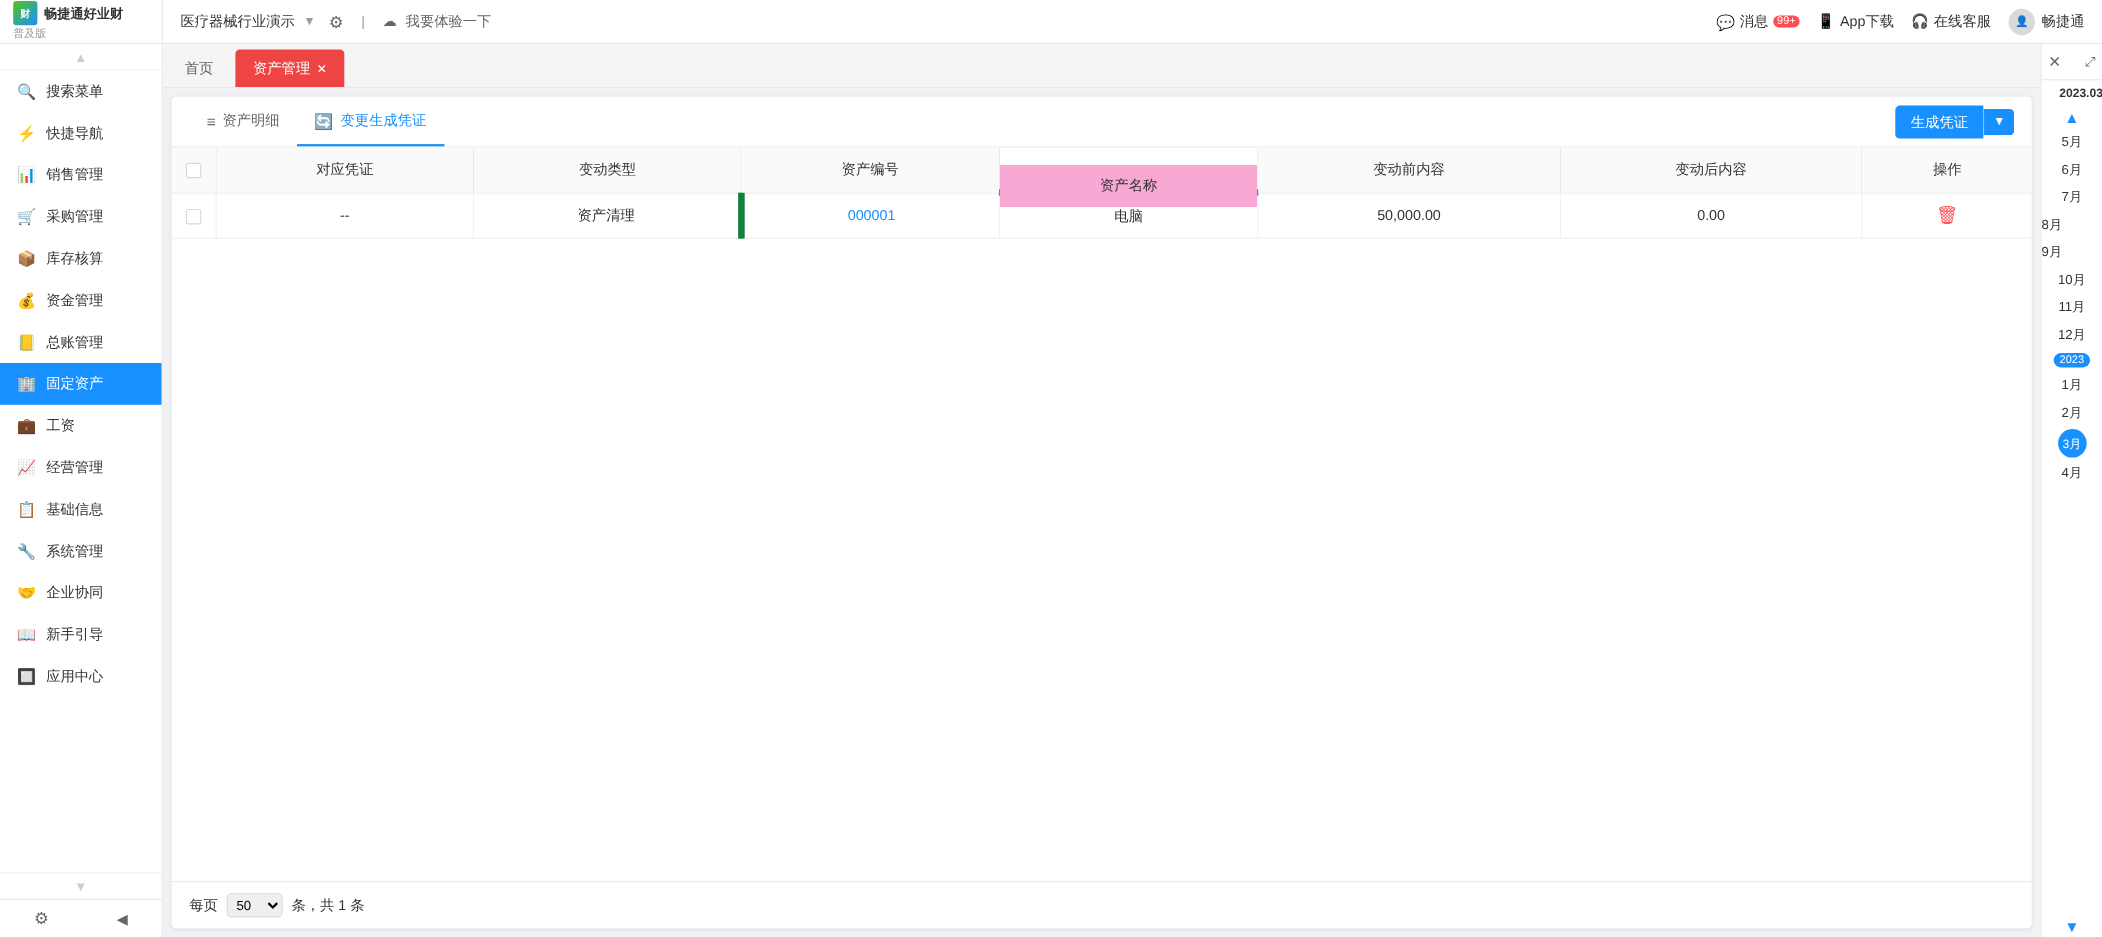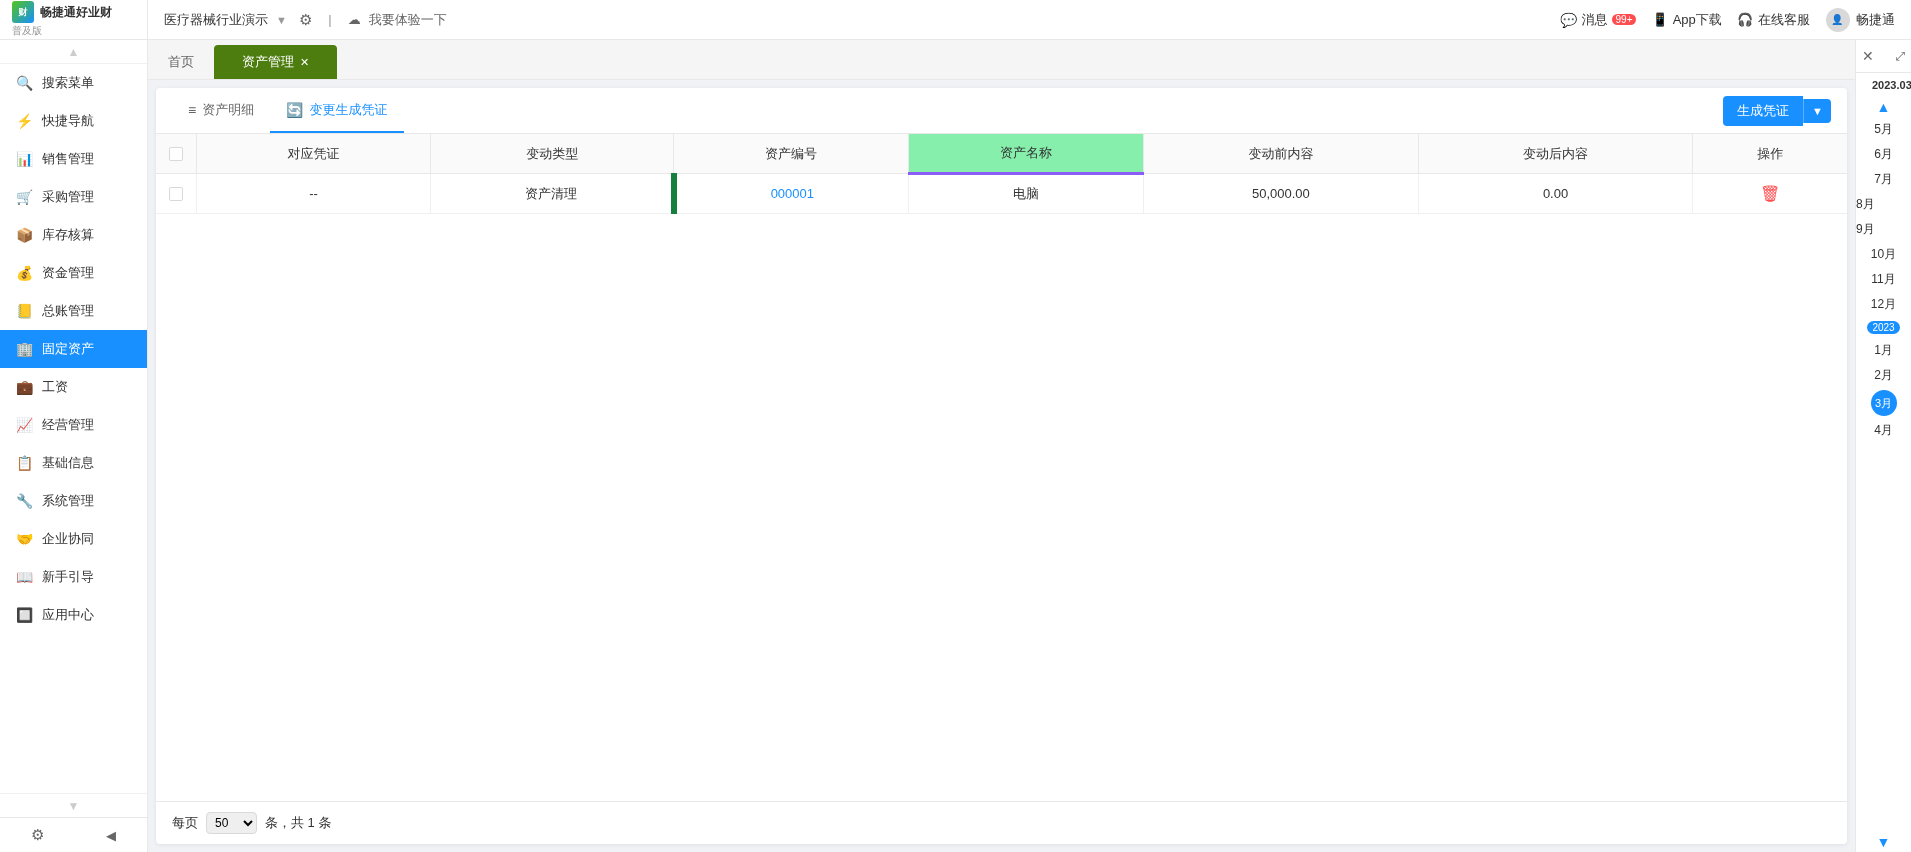--- a/index.html
+++ b/index.html
@@ -133,21 +133,21 @@
         <span style="cursor: pointer; color: #666; font-size: 13px;">◀</span>
       </div>
     </div>
 
     <div style="flex: 1; display: flex; flex-direction: column; overflow: hidden;">
 
       <div style="height: 40px; background: #f5f5f5; display: flex; align-items: flex-end; padding: 0 0; border-bottom: 1px solid #e8e8e8; flex-shrink: 0;">
         <div style="padding: 8px 20px; font-size: 13px; color: #666; cursor: pointer;">
           <span>首页</span>
         </div>
-        <div style="padding: 8px 28px; font-size: 13px; background: #4d7c0f; color: white; border-radius: 4px 4px 0 0; display: flex; align-items: center; gap: 6px; cursor: pointer;">
+        <div style="padding: 8px 16px; font-size: 13px; background: #ef4444; color: white; border-radius: 4px 4px 0 0; display: flex; align-items: center; gap: 6px; cursor: pointer;">
           <span>资产管理</span>
           <span style="font-size: 11px; cursor: pointer;">✕</span>
         </div>
       </div>
 
       <div style="flex: 1; background: #fff; display: flex; flex-direction: column; overflow: hidden; margin: 8px; border-radius: 4px; box-shadow: 0 1px 4px rgba(0,0,0,0.08);">
 
         <div style="display: flex; align-items: center; padding: 0 16px; border-bottom: 1px solid #e8e8e8; height: 46px; justify-content: space-between; flex-shrink: 0;">
           <div style="display: flex; align-items: center;">
             <div style="display: flex; align-items: center; gap: 6px; padding: 12px 16px; font-size: 13px; color: #666; cursor: pointer; border-bottom: 2px solid transparent;">
@@ -178,21 +178,21 @@
                 </th>
                 <th style="background: #fafafa; padding: 10px 12px; text-align: center; font-weight: normal; color: #333; border-bottom: 1px solid #e8e8e8; border-right: 1px solid #e8e8e8; position: sticky; top: 0; z-index: 1;">
                   <span>对应凭证</span>
                 </th>
                 <th style="background: #fafafa; padding: 10px 12px; text-align: center; font-weight: normal; color: #333; border-bottom: 1px solid #e8e8e8; border-right: 1px solid #e8e8e8; position: sticky; top: 0; z-index: 1;">
                   <span>变动类型</span>
                 </th>
                 <th style="background: #fafafa; padding: 10px 12px; text-align: center; font-weight: normal; color: #333; border-bottom: 1px solid #e8e8e8; border-right: 1px solid #e8e8e8; position: sticky; top: 0; z-index: 1;">
                   <span>资产编号</span>
                 </th>
-                <th style="background: #86efac; padding: 10px 12px; text-align: center; font-weight: normal; color: #333; border-bottom: 3px solid #8b5cf6; border-right: 1px solid #e8e8e8; position: sticky; top: 0; z-index: 1;">
+                <th style="background: #f9a8d4; padding: 10px 12px; text-align: center; font-weight: normal; color: #333; border-bottom: 6px solid #8b5cf6; border-right: 1px solid #e8e8e8; position: sticky; top: 16px; z-index: 1;">
                   <span>资产名称</span>
                 </th>
                 <th style="background: #fafafa; padding: 10px 12px; text-align: center; font-weight: normal; color: #333; border-bottom: 1px solid #e8e8e8; border-right: 1px solid #e8e8e8; position: sticky; top: 0; z-index: 1;">
                   <span>变动前内容</span>
                 </th>
                 <th style="background: #fafafa; padding: 10px 12px; text-align: center; font-weight: normal; color: #333; border-bottom: 1px solid #e8e8e8; border-right: 1px solid #e8e8e8; position: sticky; top: 0; z-index: 1;">
                   <span>变动后内容</span>
                 </th>
                 <th style="background: #fafafa; padding: 10px 12px; text-align: center; font-weight: normal; color: #333; border-bottom: 1px solid #e8e8e8; position: sticky; top: 0; z-index: 1;">
                   <span>操作</span>

